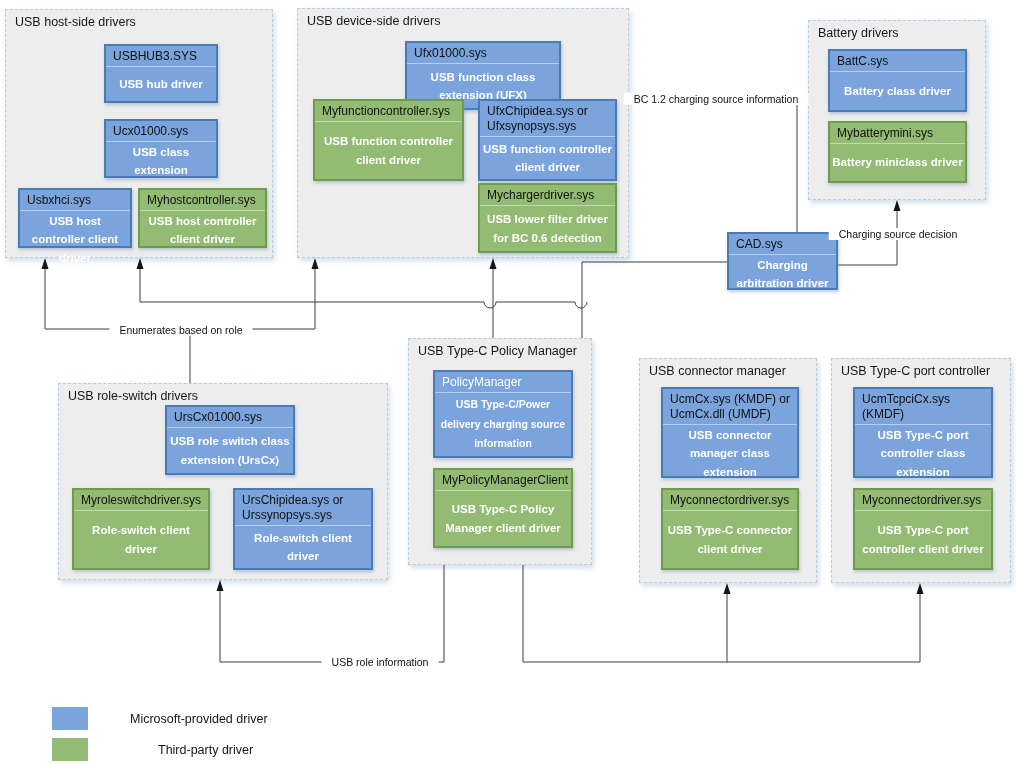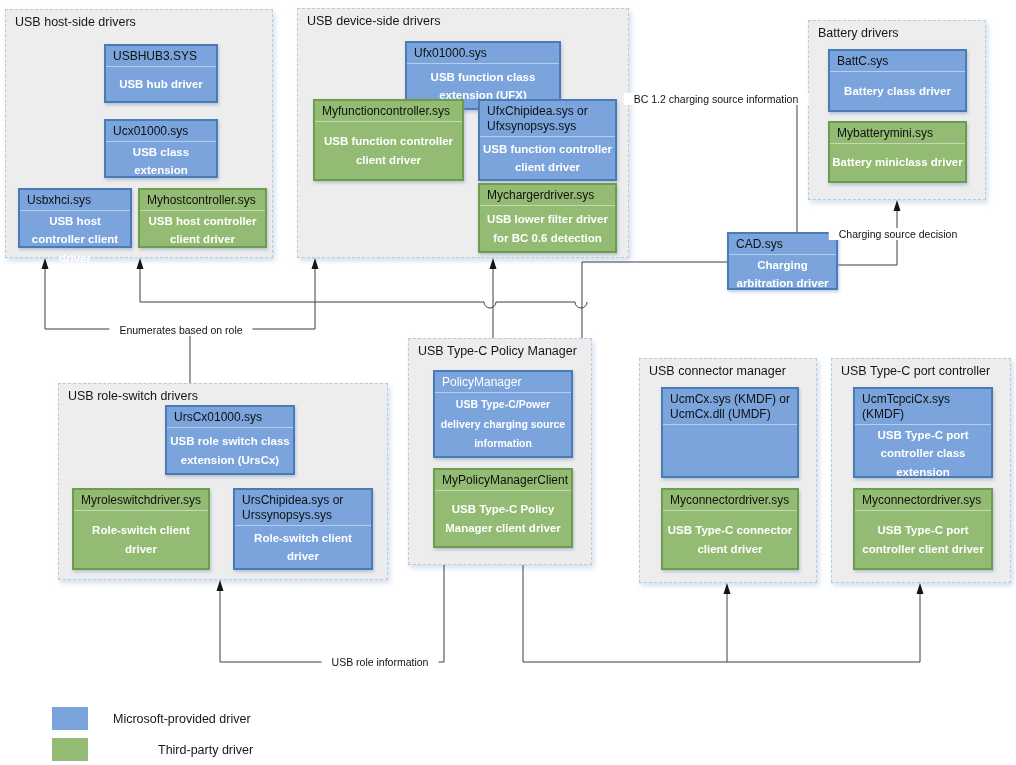--- a/index.html
+++ b/index.html
@@ -162,20 +162,21 @@
     <div class="box-title white">PolicyManager</div>
     <div class="box-sub small">USB Type-C/Power delivery charging source information</div>
   </div>
   <div class="box green" style="left:433px;top:468px;width:140px;height:80px">
     <div class="box-title">MyPolicyManagerClient</div>
     <div class="box-sub">USB Type-C Policy Manager client driver</div>
   </div>
 
   <div class="box blue" style="left:661px;top:387px;width:138px;height:91px">
     <div class="box-title">UcmCx.sys (KMDF) or UcmCx.dll (UMDF)</div>
+    <div class="box-sub">USB connector manager class extension</div>
   </div>
   <div class="box green" style="left:661px;top:488px;width:138px;height:82px">
     <div class="box-title">Myconnectordriver.sys</div>
     <div class="box-sub">USB Type-C connector client driver</div>
   </div>
 
   <div class="box blue" style="left:853px;top:387px;width:140px;height:91px">
     <div class="box-title">UcmTcpciCx.sys (KMDF)</div>
     <div class="box-sub">USB Type-C port controller class extension</div>
   </div>
@@ -183,17 +184,17 @@
     <div class="box-title">Myconnectordriver.sys</div>
     <div class="box-sub">USB Type-C port controller client driver</div>
   </div>
 
   <div class="llabel" style="left:181px;top:330px">Enumerates based on role</div>
   <div class="llabel" style="left:716px;top:99px">BC 1.2 charging source information</div>
   <div class="llabel" style="left:898px;top:234px">Charging source decision</div>
   <div class="llabel" style="left:380px;top:662px">USB role information</div>
 
   <div class="legend-swatch blue" style="left:52px;top:707px"></div>
-  <div class="legend-label" style="left:113px;top:712px">Microsoft-provided driver</div>
+  <div class="legend-label" style="left:130px;top:712px">Microsoft-provided driver</div>
   <div class="legend-swatch green" style="left:52px;top:738px"></div>
   <div class="legend-label" style="left:158px;top:743px">Third-party driver</div>
 
 </div>
 
 </body></html>

